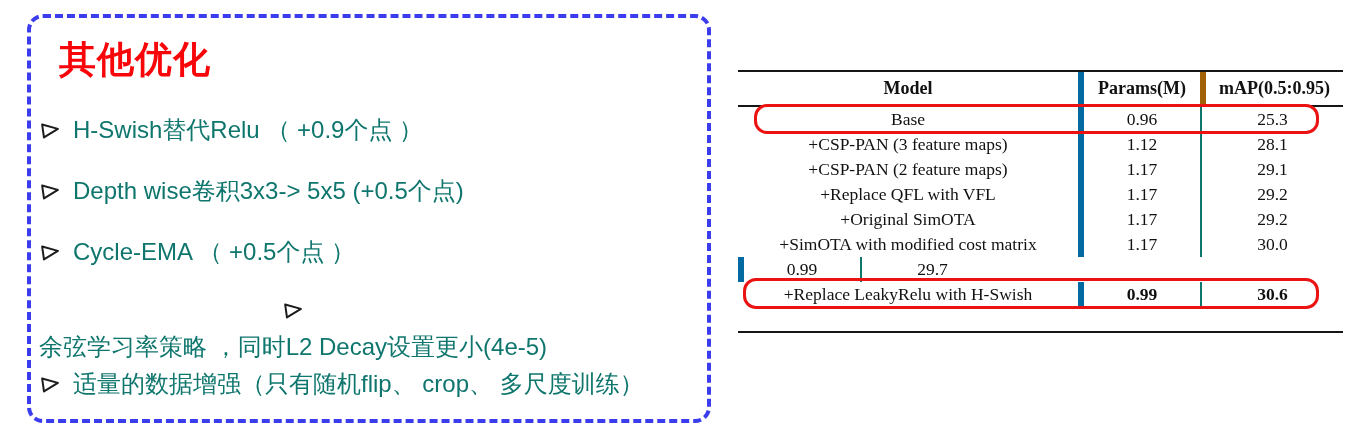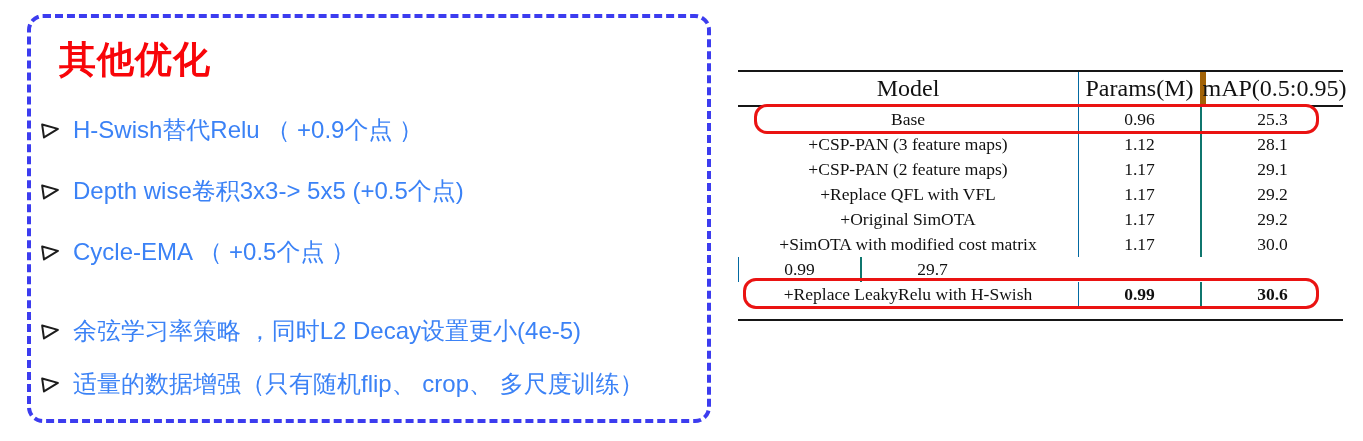--- a/index.html
+++ b/index.html
@@ -47,27 +47,27 @@
     gap: 12px;
     white-space: nowrap;
   }
   .bullet .arrow {
     flex: 0 0 auto;
     display: inline-flex;
     align-items: center;
   }
   .bullet .btext {
     font-size: 24px;
-    color: #3b82f6;
+    color: #0f766e;
     line-height: 1.2;
   }
   .b1 { top: 96px; }
   .b2 { top: 157px; }
   .b3 { top: 218px; }
-  .b4 { top: 297px; }
+  .b4 { top: 281px; flex-direction: column; }
   .b5 { top: 350px; }
 
   
   .tablewrap {
     position: absolute;
     left: 738px;
     top: 70px;
     width: 605px;
     font-family: "Liberation Serif", "DejaVu Serif", serif;
     color: #111;
@@ -80,26 +80,26 @@
     display: flex;
     height: 33px;
     align-items: center;
   }
   .trow {
     display: flex;
     height: 25px;
     align-items: center;
   }
   .c-model { width: 340px; text-align: center; box-sizing: border-box; height: 100%; display:flex; align-items:center; justify-content:center; }
-  .c-params { width: 122px; text-align: center; box-sizing: border-box; border-left: 1px solid #0369a1; height: 100%; display:flex; align-items:center; justify-content:center; }
+  .c-params { width: 122px; text-align: center; box-sizing: border-box; border-left: 6px solid #0369a1; height: 100%; display:flex; align-items:center; justify-content:center; }
   .c-map { width: 143px; text-align: center; box-sizing: border-box; border-left: 6px solid #a16207; height: 100%; display:flex; align-items:center; justify-content:center; }
   .tbody .c-map { border-left: 2px solid #0f766e; }
-  .thead .cell { font-size: 24px; }
+  .thead .cell { font-size: 18px; font-weight: bold; }
   .tbody .cell { font-size: 17.5px; }
-  .tbody { padding-bottom: 12px; }
+  .tbody { padding-bottom: 24px; }
   .bold { font-weight: bold; }
 
   .hl-box {
     position: absolute;
     box-sizing: border-box;
     border: 3px solid #ea1312;
     border-radius: 13px;
     pointer-events: none;
     background: transparent;
   }

